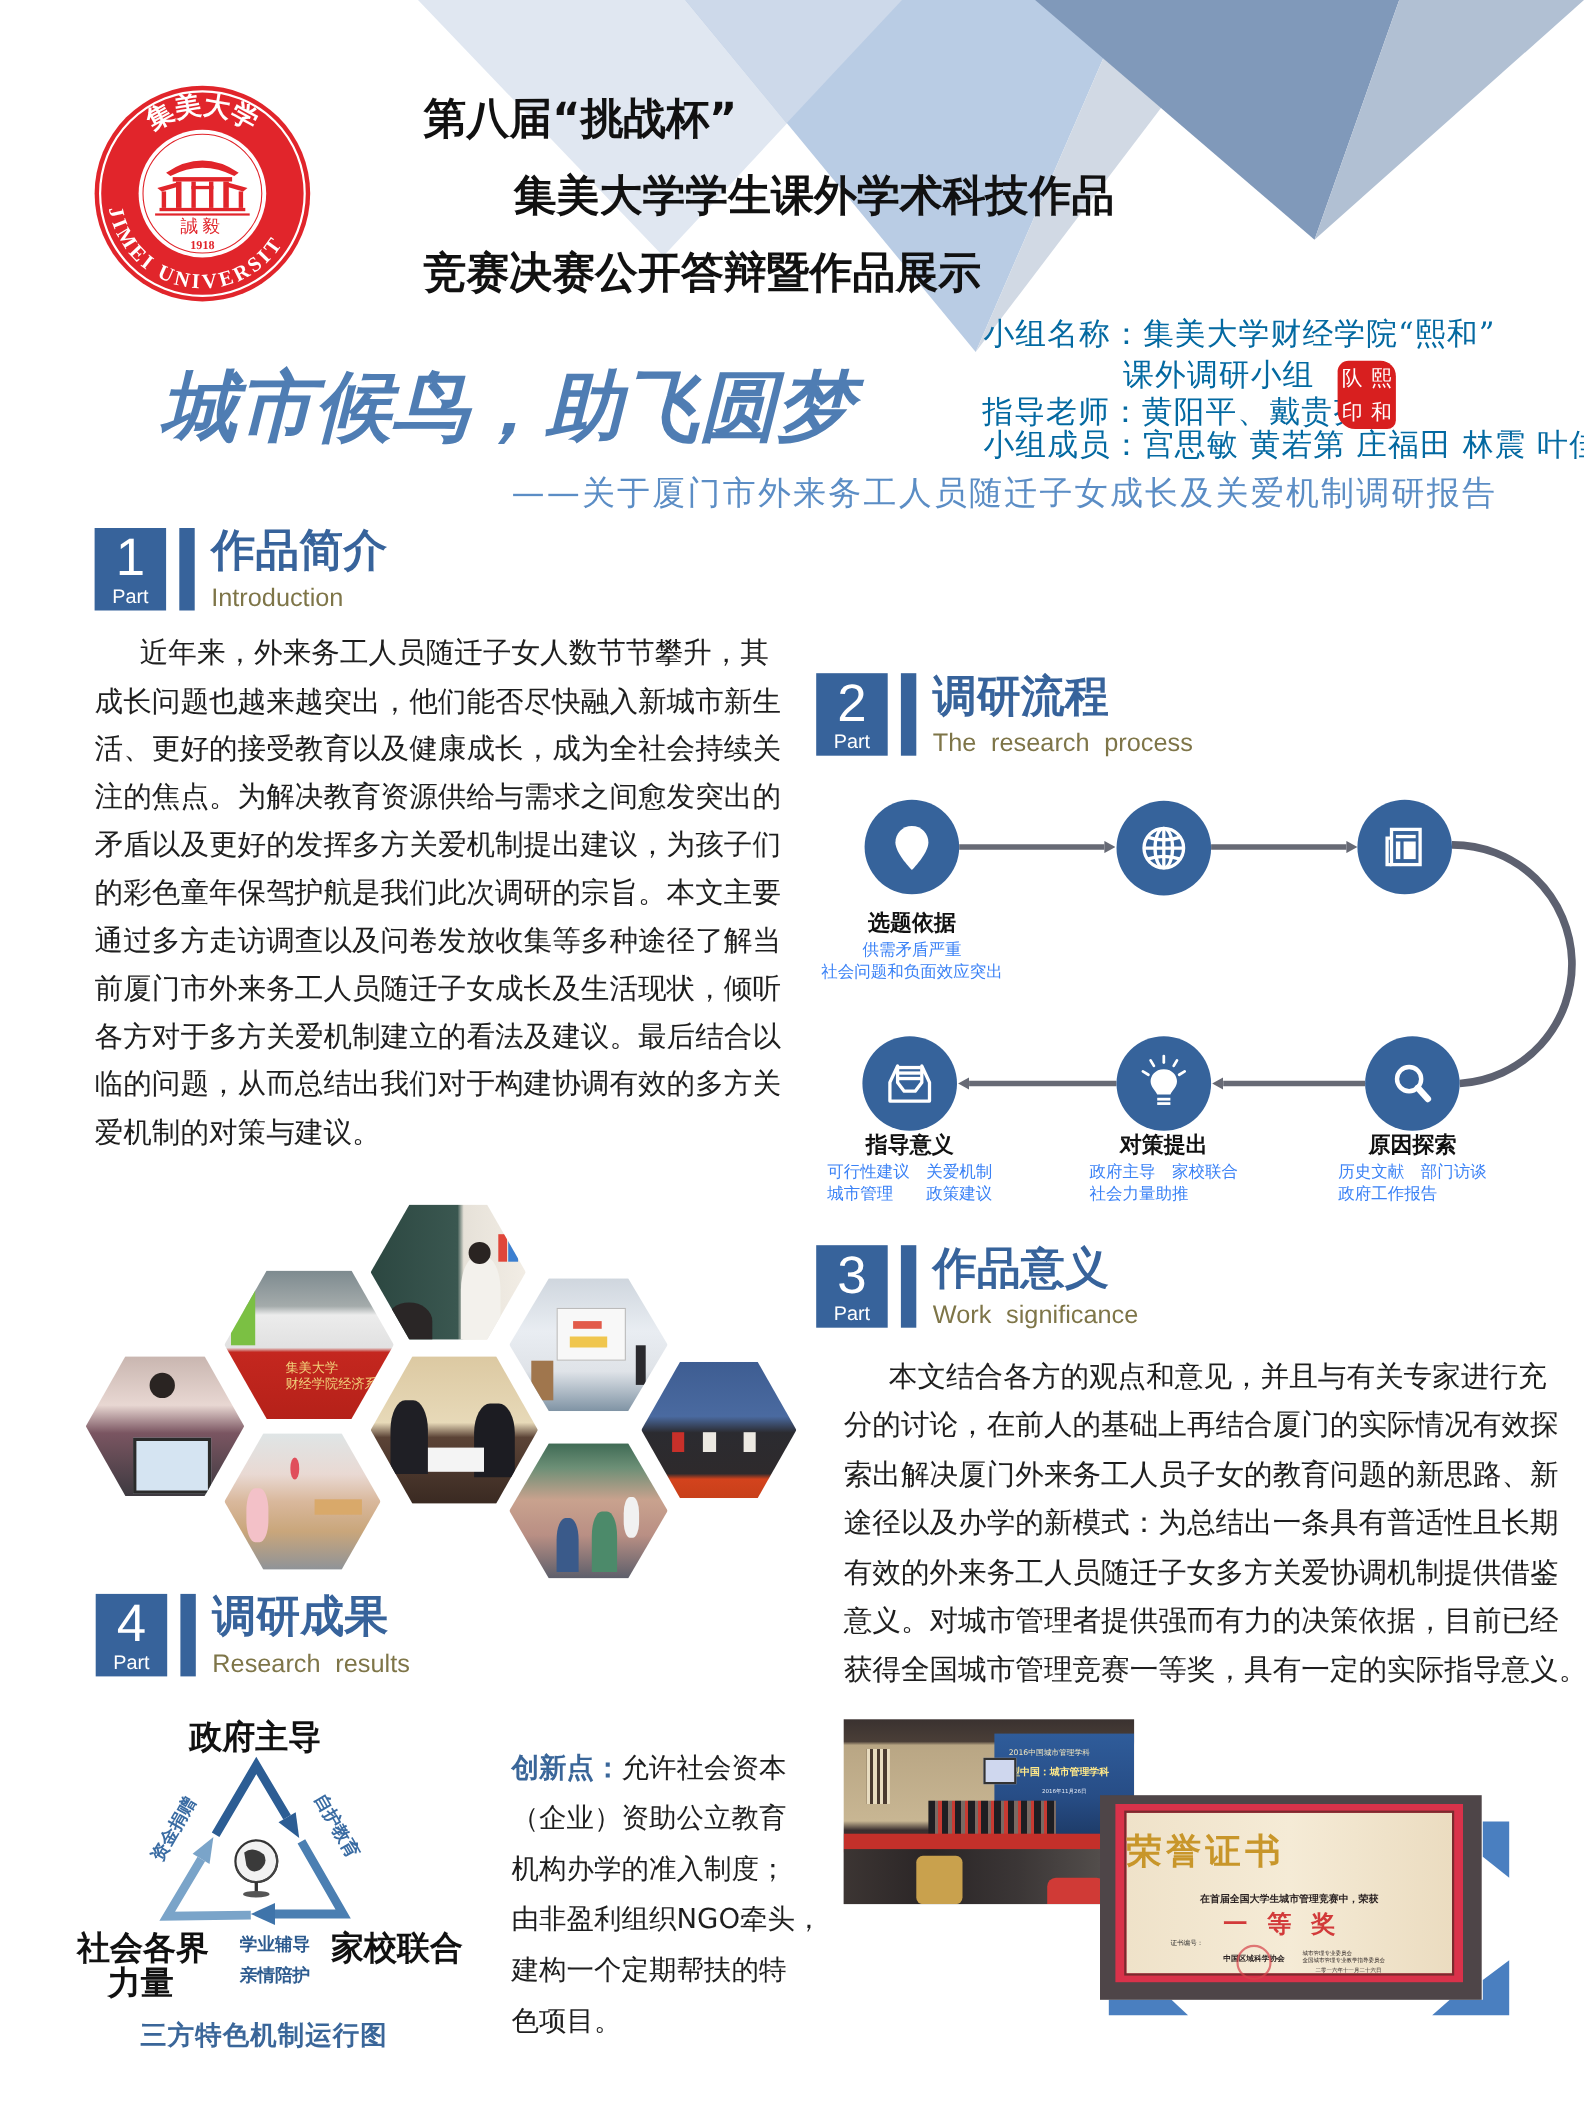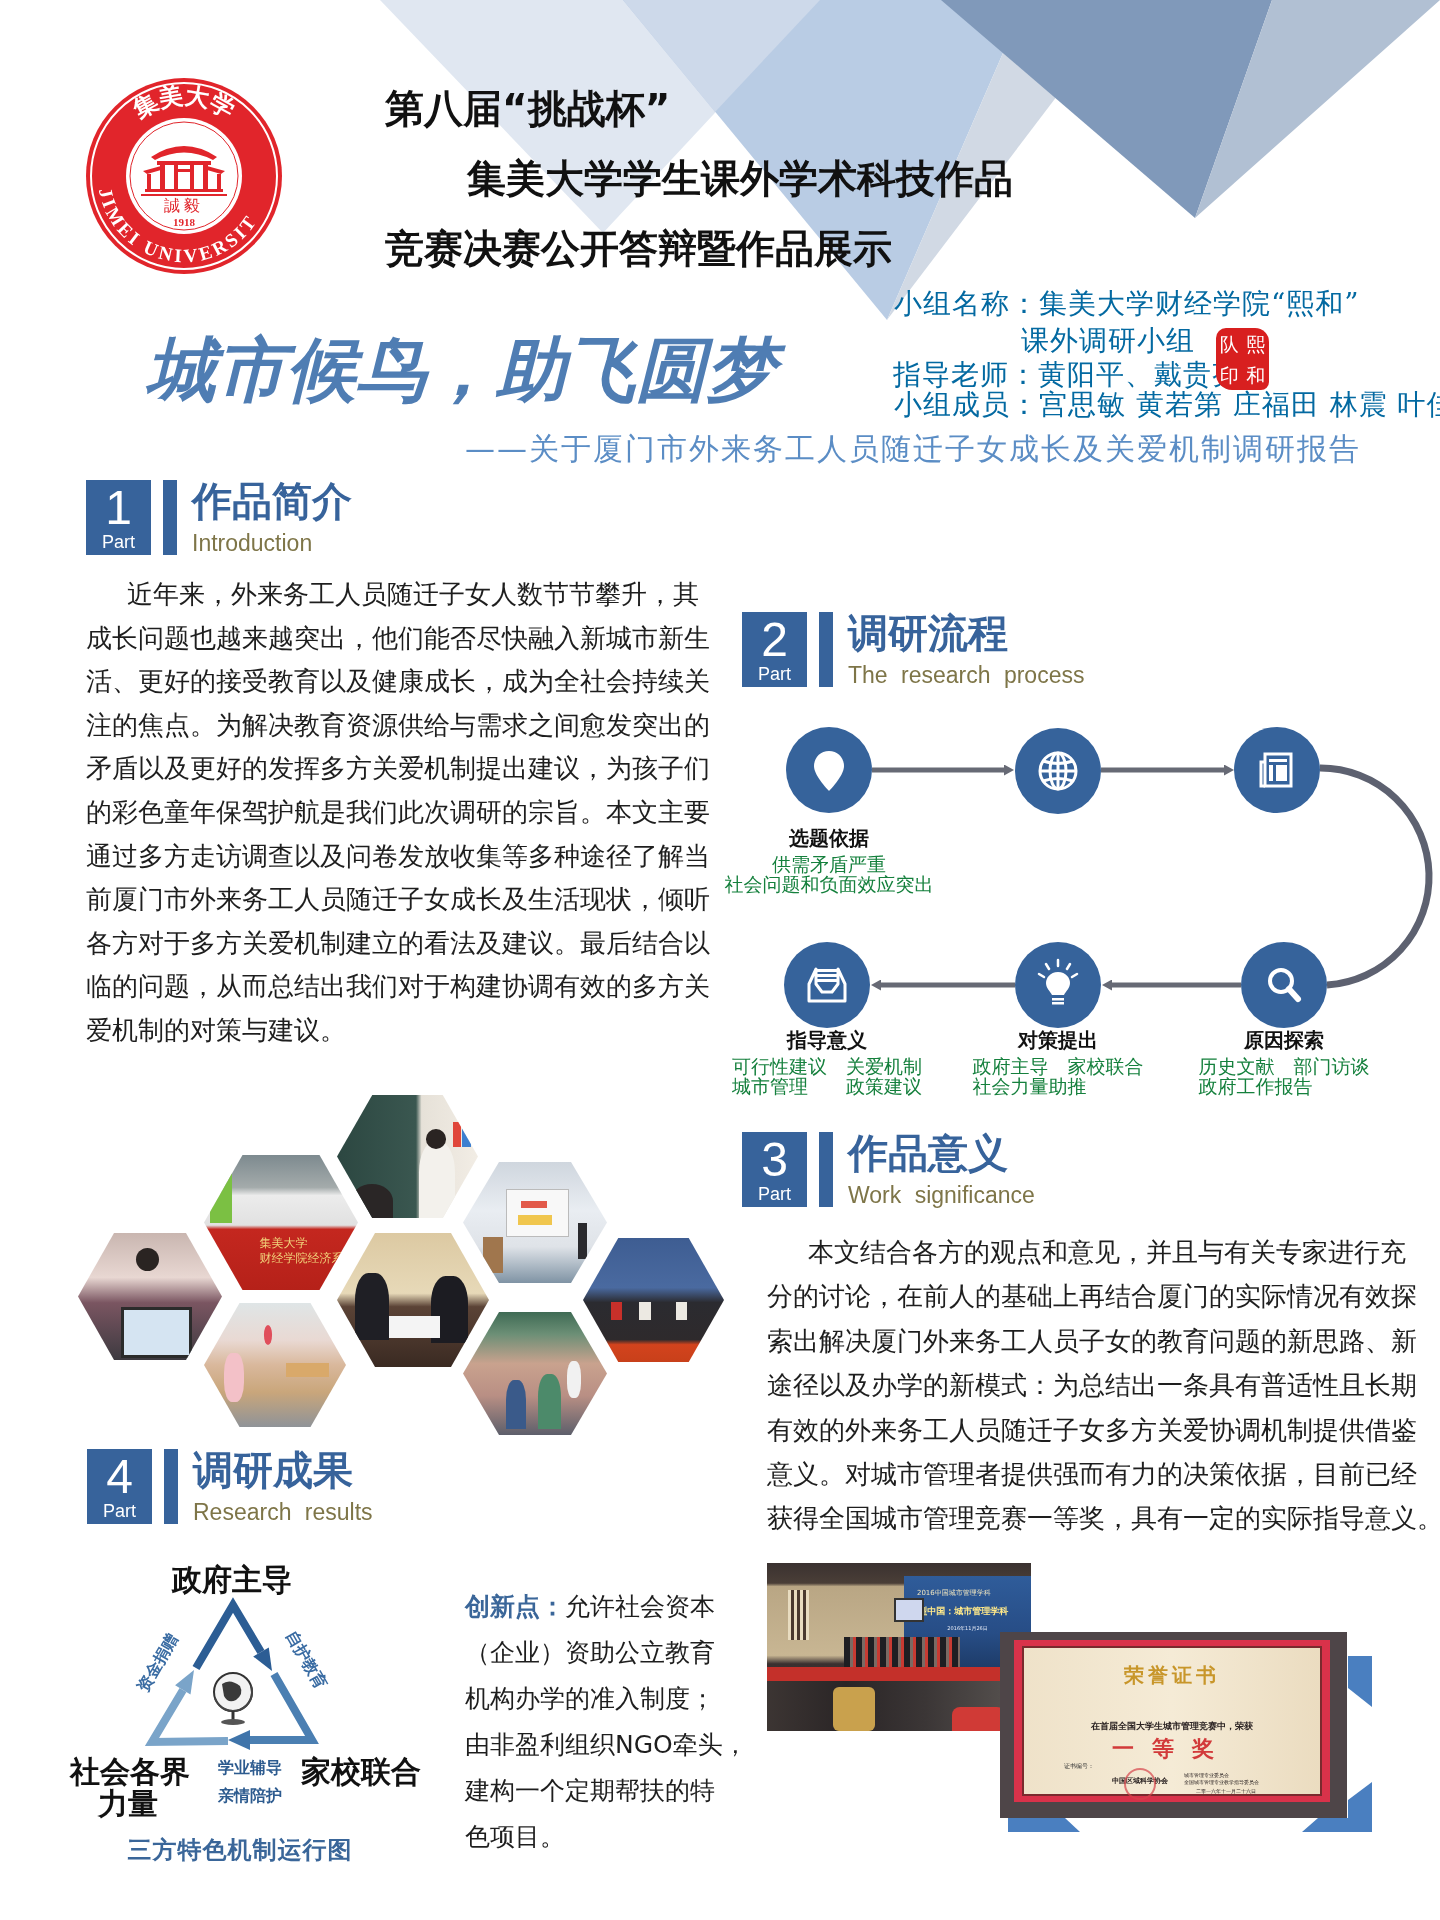--- a/index.html
+++ b/index.html
@@ -30,21 +30,21 @@
 .body-text div{height:43.6px;}
 .indent{padding-left:41px;}
 
 
 #flow{position:absolute;left:740px;top:700px;width:700px;height:420px;}
 .flow-lines{position:absolute;left:0;top:0;}
 .flow-circle{position:absolute;width:86px;height:86px;border-radius:50%;background:#36639b;}
 .flow-circle svg{position:absolute;left:0;top:0;}
 .flow-label{position:absolute;width:220px;text-align:center;}
 .flow-title{font-family:"DejaVu Sans",sans-serif;font-weight:bold;font-size:20px;line-height:24px;color:#111;white-space:nowrap;}
-.flow-sub{display:inline-block;text-align:left;font-family:Liberation Sans, sans-serif;font-size:19px;line-height:20px;color:#15803d;margin-top:5px;white-space:pre;}
+.flow-sub{display:inline-block;text-align:left;font-family:Liberation Mono, monospace;font-size:15px;line-height:20px;color:#3b82f6;margin-top:5px;white-space:pre;}
 .flow-sub.center{text-align:center;}
 
 
 .hex{position:absolute;clip-path:polygon(25% 0,75% 0,100% 50%,75% 100%,25% 100%,0 50%);overflow:hidden;}
 .hex .part{position:absolute;}
 
 
 #mech{position:absolute;left:60px;top:1560px;width:400px;height:330px;}
 .mech-big{position:absolute;font-family:"DejaVu Serif",serif;font-weight:bold;font-size:30px;line-height:32px;color:#111;white-space:nowrap;transform:translateX(-50%);text-align:right;}
 .mech-small{position:absolute;font-family:"DejaVu Sans",sans-serif;font-weight:bold;font-size:16px;line-height:18px;color:#2d5b8f;white-space:nowrap;transform:translateX(-50%);}
@@ -384,21 +384,21 @@
 
   <svg class="abs" style="left:0;top:0;" width="1440" height="1920" viewBox="0 0 1440 1920">
     <polygon points="1008,1818 1065,1818 1080,1832 1008,1832" fill="#4a7fc0"></polygon>
     <polygon points="1348,1656 1372,1656 1372,1707 1348,1688" fill="#4a7fc0"></polygon>
     <polygon points="1348,1800 1372,1782 1372,1832 1302,1832 1318,1818 1348,1818" fill="#4a7fc0"></polygon>
   </svg>
 
   <div class="cert-frame">
     <div class="cert-paper">
       <div class="cert-inner">
-        <div class="cert-text" style="left:0;right:0;top:14px;text-align:center;font-size:20px;font-weight:bold;color:#c8962a;letter-spacing:4px;">荣誉证书</div>
+        <div class="cert-text" style="left:0;right:0;top:14px;text-align:left;font-size:32px;font-weight:bold;color:#c8962a;letter-spacing:4px;">荣誉证书</div>
         <div class="cert-text" style="left:0;right:0;top:72px;text-align:center;font-size:9px;font-weight:bold;color:#2a2222;">在首届全国大学生城市管理竞赛中，荣获</div>
         <div class="cert-text" style="left:0;right:0;top:86px;text-align:center;font-size:22px;font-weight:bold;color:#d23a3a;letter-spacing:18px;font-family:Liberation Mono, monospace;">一等奖</div>
         <div class="cert-text" style="left:40px;top:114px;font-size:6px;color:#333;">证书编号：</div>
         <div class="cert-text" style="left:88px;top:128px;font-size:7px;font-weight:bold;color:#2a2222;">中国区域科学协会</div>
         <div class="cert-text" style="left:160px;top:124px;font-size:5px;color:#2a2222;">城市管理专业委员会</div>
         <div class="cert-text" style="left:160px;top:131px;font-size:5px;color:#2a2222;">全国城市管理专业教学指导委员会</div>
         <div class="cert-text" style="left:172px;top:140px;font-size:5px;color:#2a2222;">二零一六年十一月二十六日</div>
         <div class="abs" style="left:100px;top:120px;width:28px;height:28px;border-radius:50%;border:2px solid #d6434a;opacity:.7;"></div>
       </div>
     </div>

